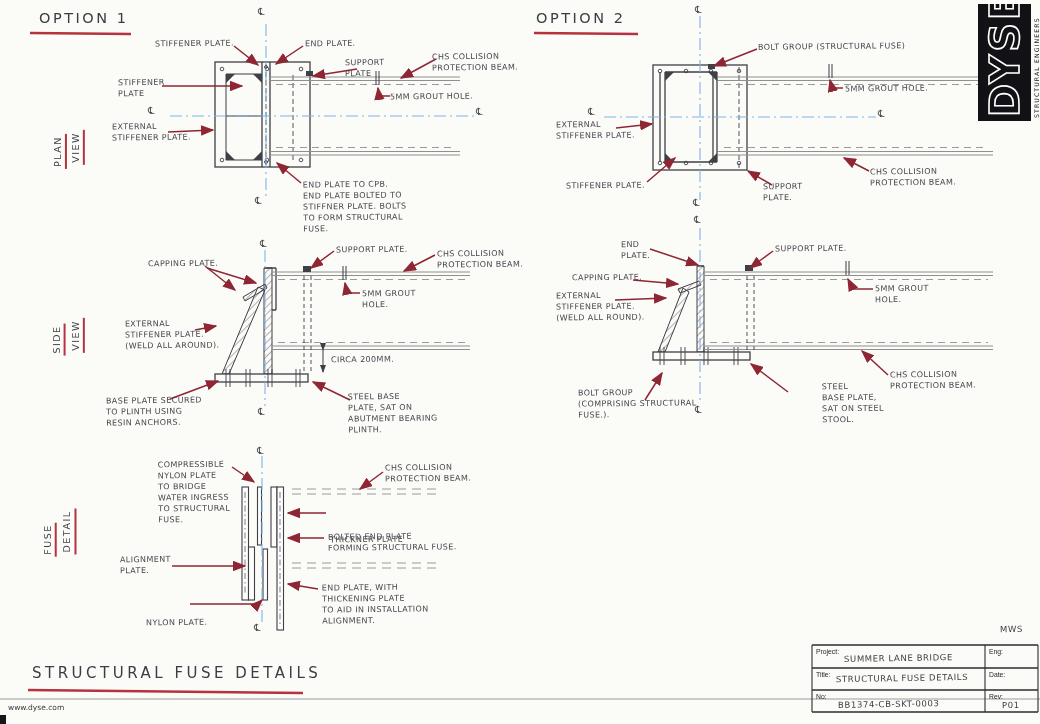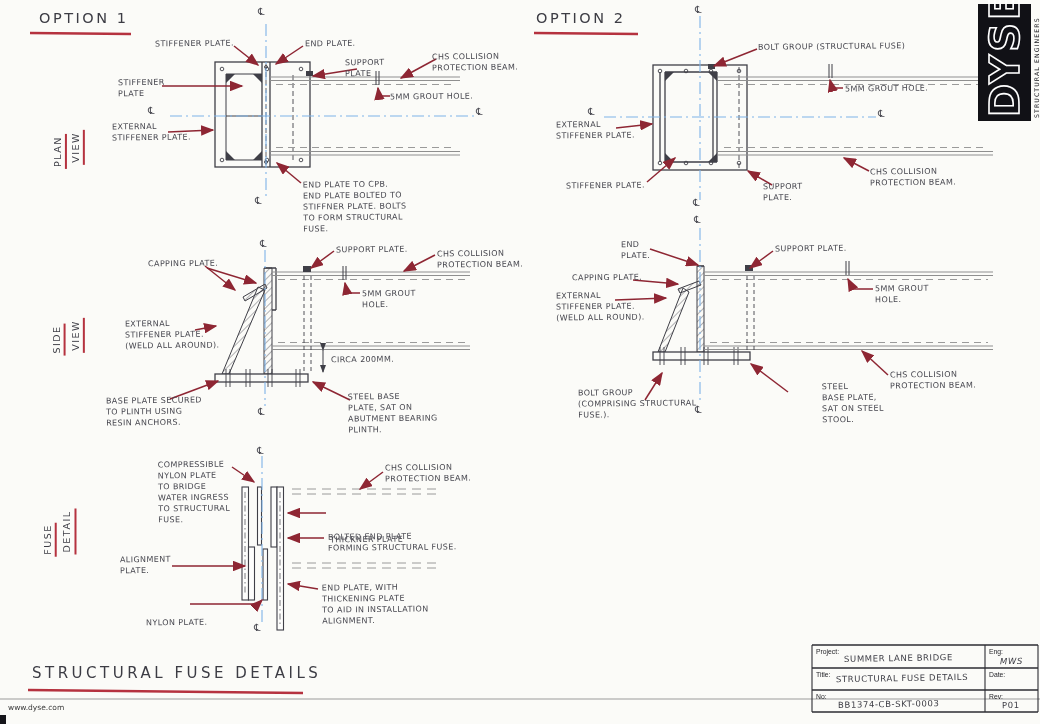--- a/index.html
+++ b/index.html
@@ -389,21 +389,21 @@
       </div>
     </div>
 
   <div class="bigtitle">STRUCTURAL FUSE DETAILS</div>
   <div class="site">www.dyse.com</div>
 
   <div>
     <div class="tb-label" style="left:816px;top:648px;">Project:</div>
     <div class="tb-value" style="left:844px;top:653px;">SUMMER LANE BRIDGE</div>
     <div class="tb-label" style="left:989px;top:648px;">Eng:</div>
-    <div class="tb-value" style="left:1000px;top:656px;font-style:italic;">MWS</div>
+    <div class="tb-value" style="left:1000px;top:624px;">MWS</div>
     <div class="tb-label" style="left:816px;top:671px;">Title:</div>
     <div class="tb-value" style="left:836px;top:673px;">STRUCTURAL FUSE DETAILS</div>
     <div class="tb-label" style="left:989px;top:671px;">Date:</div>
     <div class="tb-value" style="left:998px;top:678px;margin-left:46px;">Feb '20</div>
     <div class="tb-label" style="left:816px;top:693px;">No:</div>
     <div class="tb-value" style="left:838px;top:699px;">BB1374-CB-SKT-0003</div>
     <div class="tb-label" style="left:989px;top:693px;">Rev:</div>
     <div class="tb-value" style="left:1002px;top:700px;">P01</div>
   </div>
 

